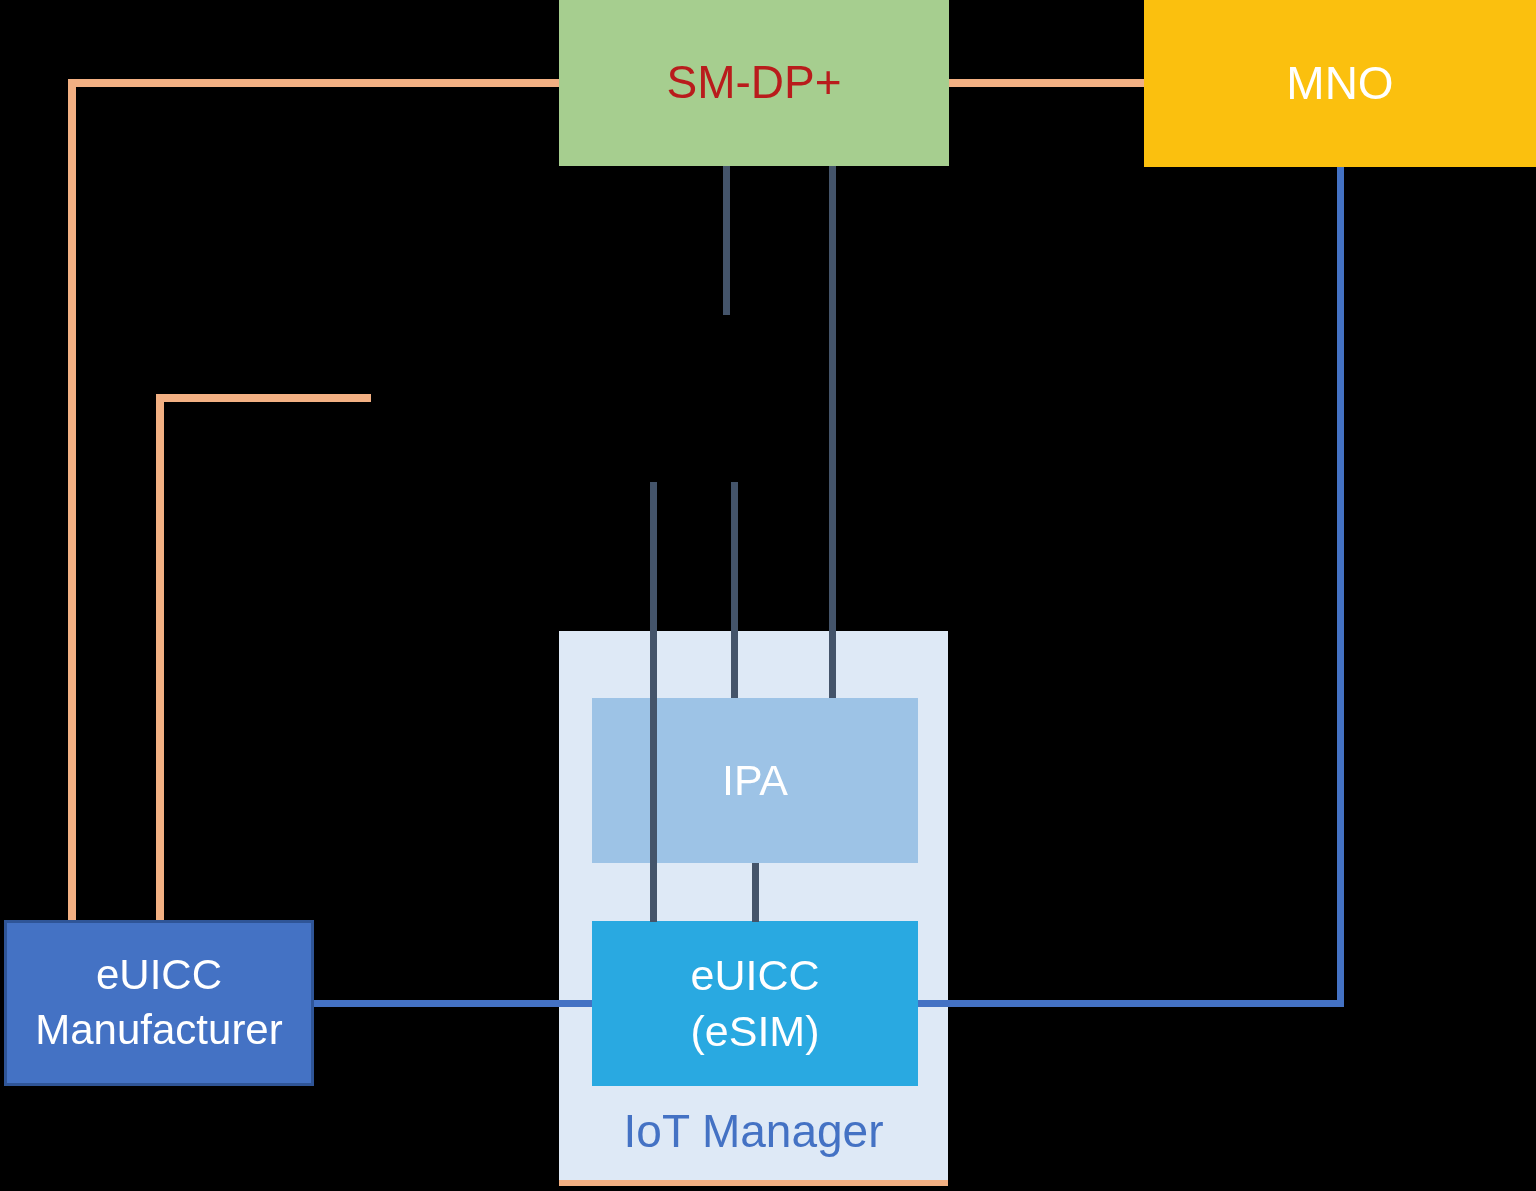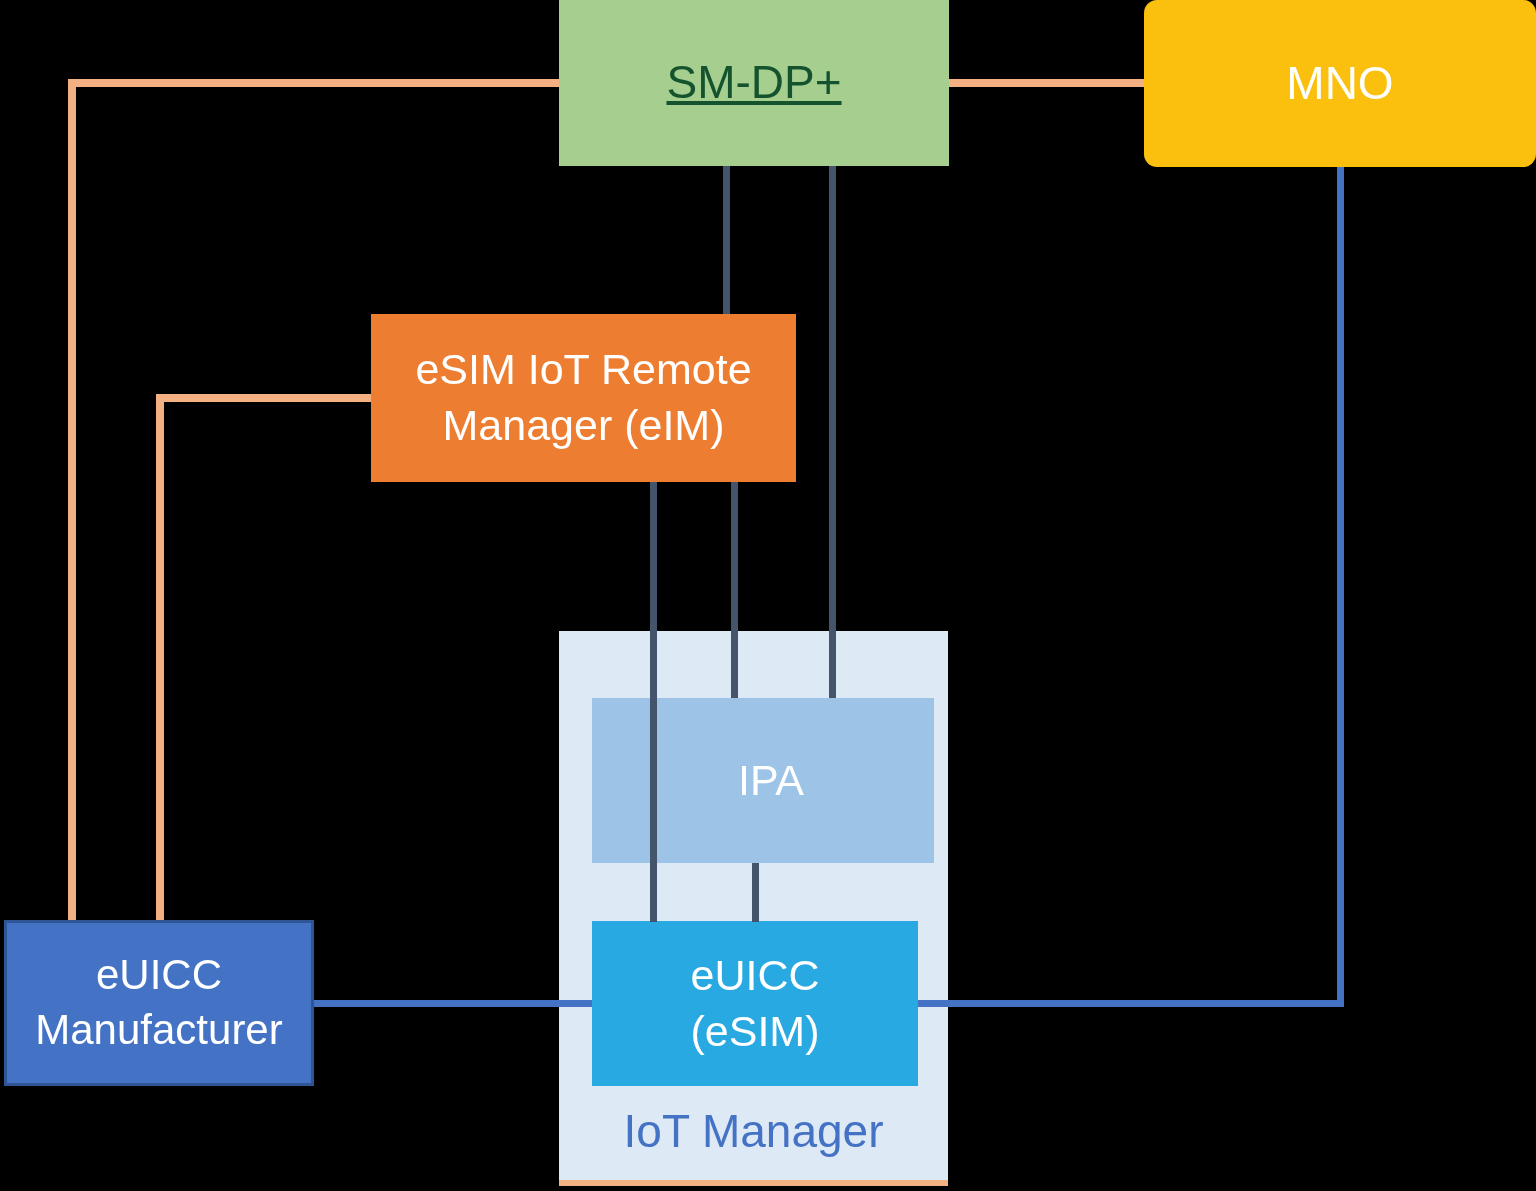--- a/index.html
+++ b/index.html
@@ -45,40 +45,36 @@
   <div class="line" style="left: 752px; top: 863px; width: 7px; height: 59px; background-color: rgb(68, 84, 106);"></div>
 
   <div class="line" style="left: 1337px; top: 166px; width: 7px; height: 841px; background-color: rgb(68, 114, 196);"></div>
   <div class="line" style="left: 918px; top: 1000px; width: 426px; height: 7px; background-color: rgb(68, 114, 196);"></div>
   <div class="line" style="left: 313px; top: 1000px; width: 279px; height: 7px; background-color: rgb(68, 114, 196);"></div>
 
   <div class="node z1" id="iotdev" style="background-color: rgb(222, 233, 246);">
     <span style="color: rgb(68, 114, 196);">IoT Manager</span>
   </div>
 
-  <div class="node z2" id="ipa" style="background-color: rgb(157, 195, 230); color: rgb(255, 255, 255); padding-left: 16px;">
+  <div class="node z2" id="ipa" style="background-color: rgb(157, 195, 230); color: rgb(255, 255, 255);">
     <span>IPA</span>
   </div>
 
   <div class="node z2" id="euicc" style="background-color: rgb(41, 169, 225); color: rgb(255, 255, 255);">
     <span>eUICC
 (eSIM)</span>
   </div>
 
-  <div class="node z4" id="smdp" style="background-color: rgb(166, 206, 143); color: #14532d; text-decoration: underline;">
+  <div class="node z4" id="smdp" style="background-color: rgb(166, 206, 143); color: #b91c1c;">
     <span>SM-DP+</span>
   </div>
 
-  <div class="node z4" id="mno" style="background-color: rgb(251, 192, 14); color: rgb(255, 255, 255); border-radius: 13px;">
+  <div class="node z4" id="mno" style="background-color: rgb(251, 192, 14); color: rgb(255, 255, 255);">
     <span>MNO</span>
   </div>
 
-  <div class="node z4" id="eim" style="background-color: rgb(237, 125, 49); color: rgb(255, 255, 255);">
-    <span>eSIM IoT Remote
-Manager (eIM)</span>
-  </div>
 
   <div class="node z4" id="eum" style="background-color: rgb(68, 114, 196); color: rgb(255, 255, 255); border-color: rgb(47, 85, 151);">
     <span>eUICC
 Manufacturer</span>
   </div>
 
 </div>
 
 </body></html>

